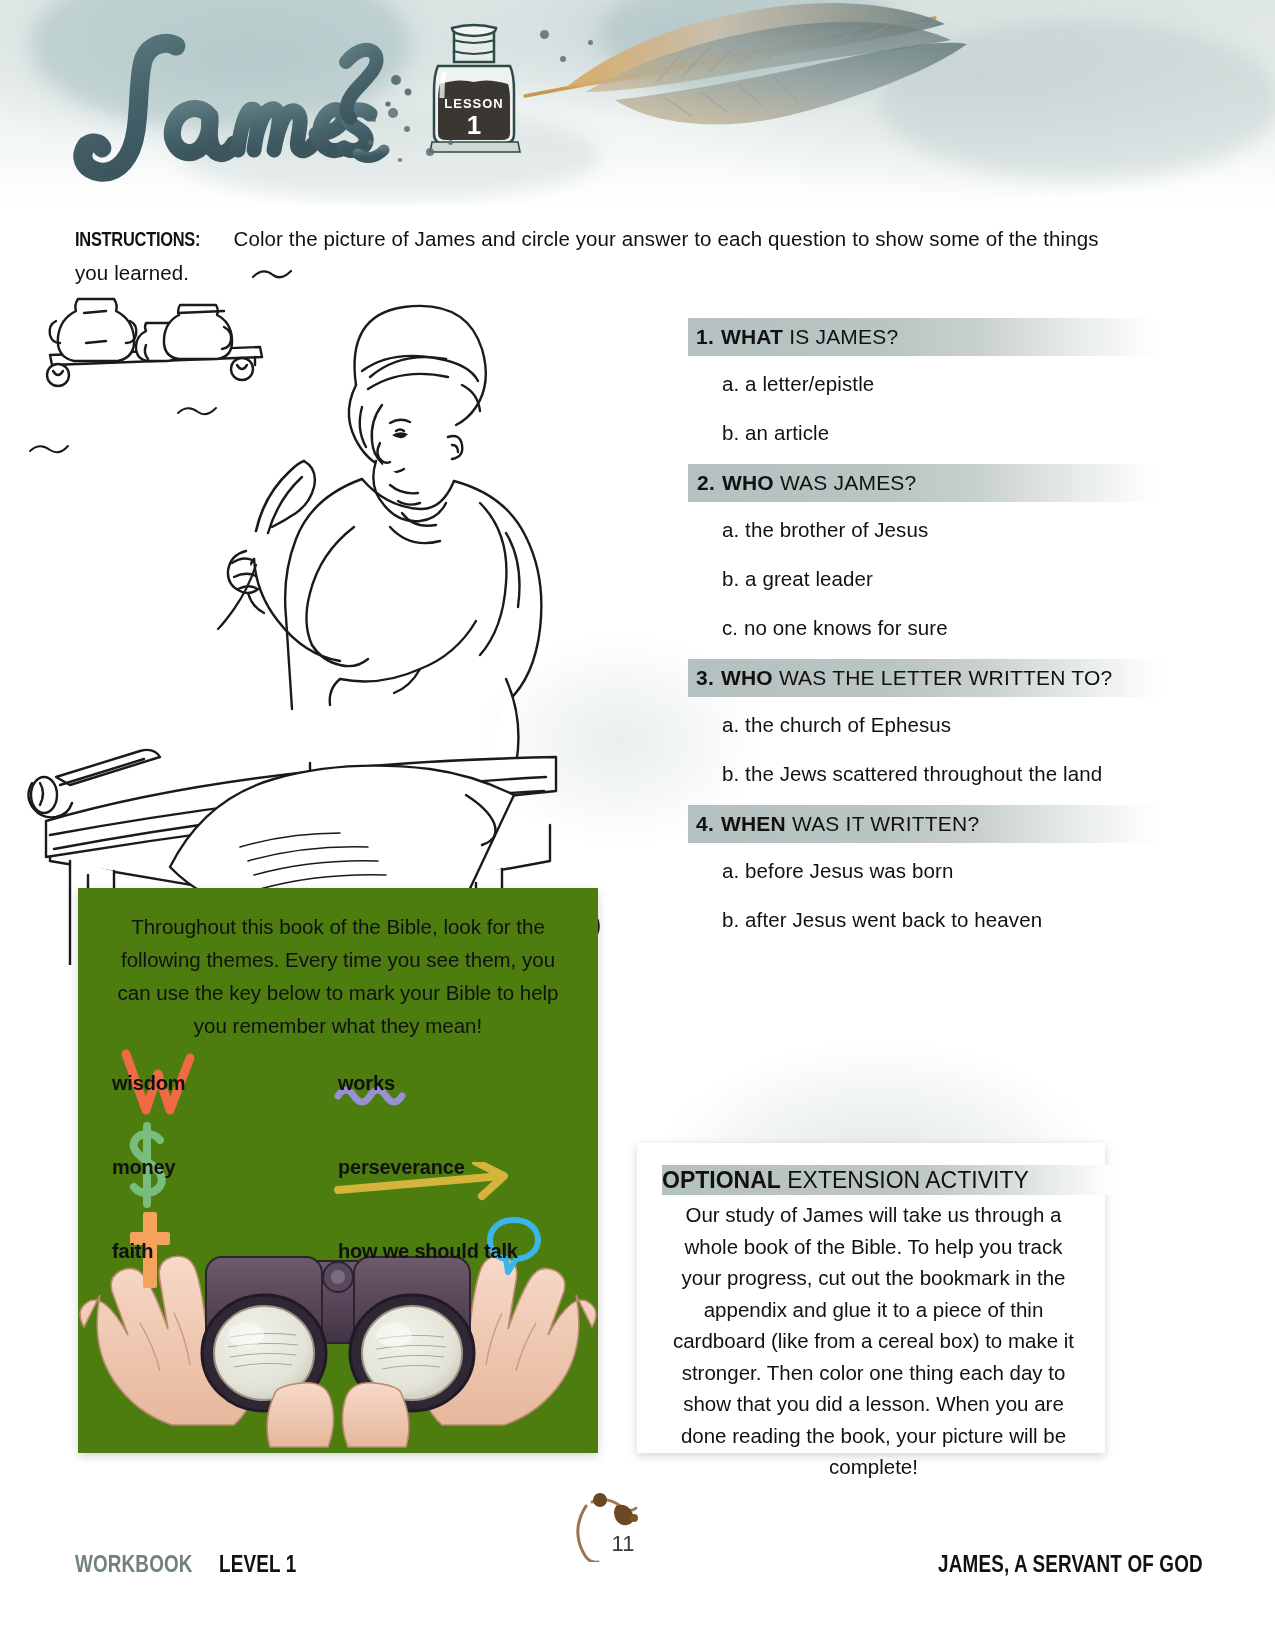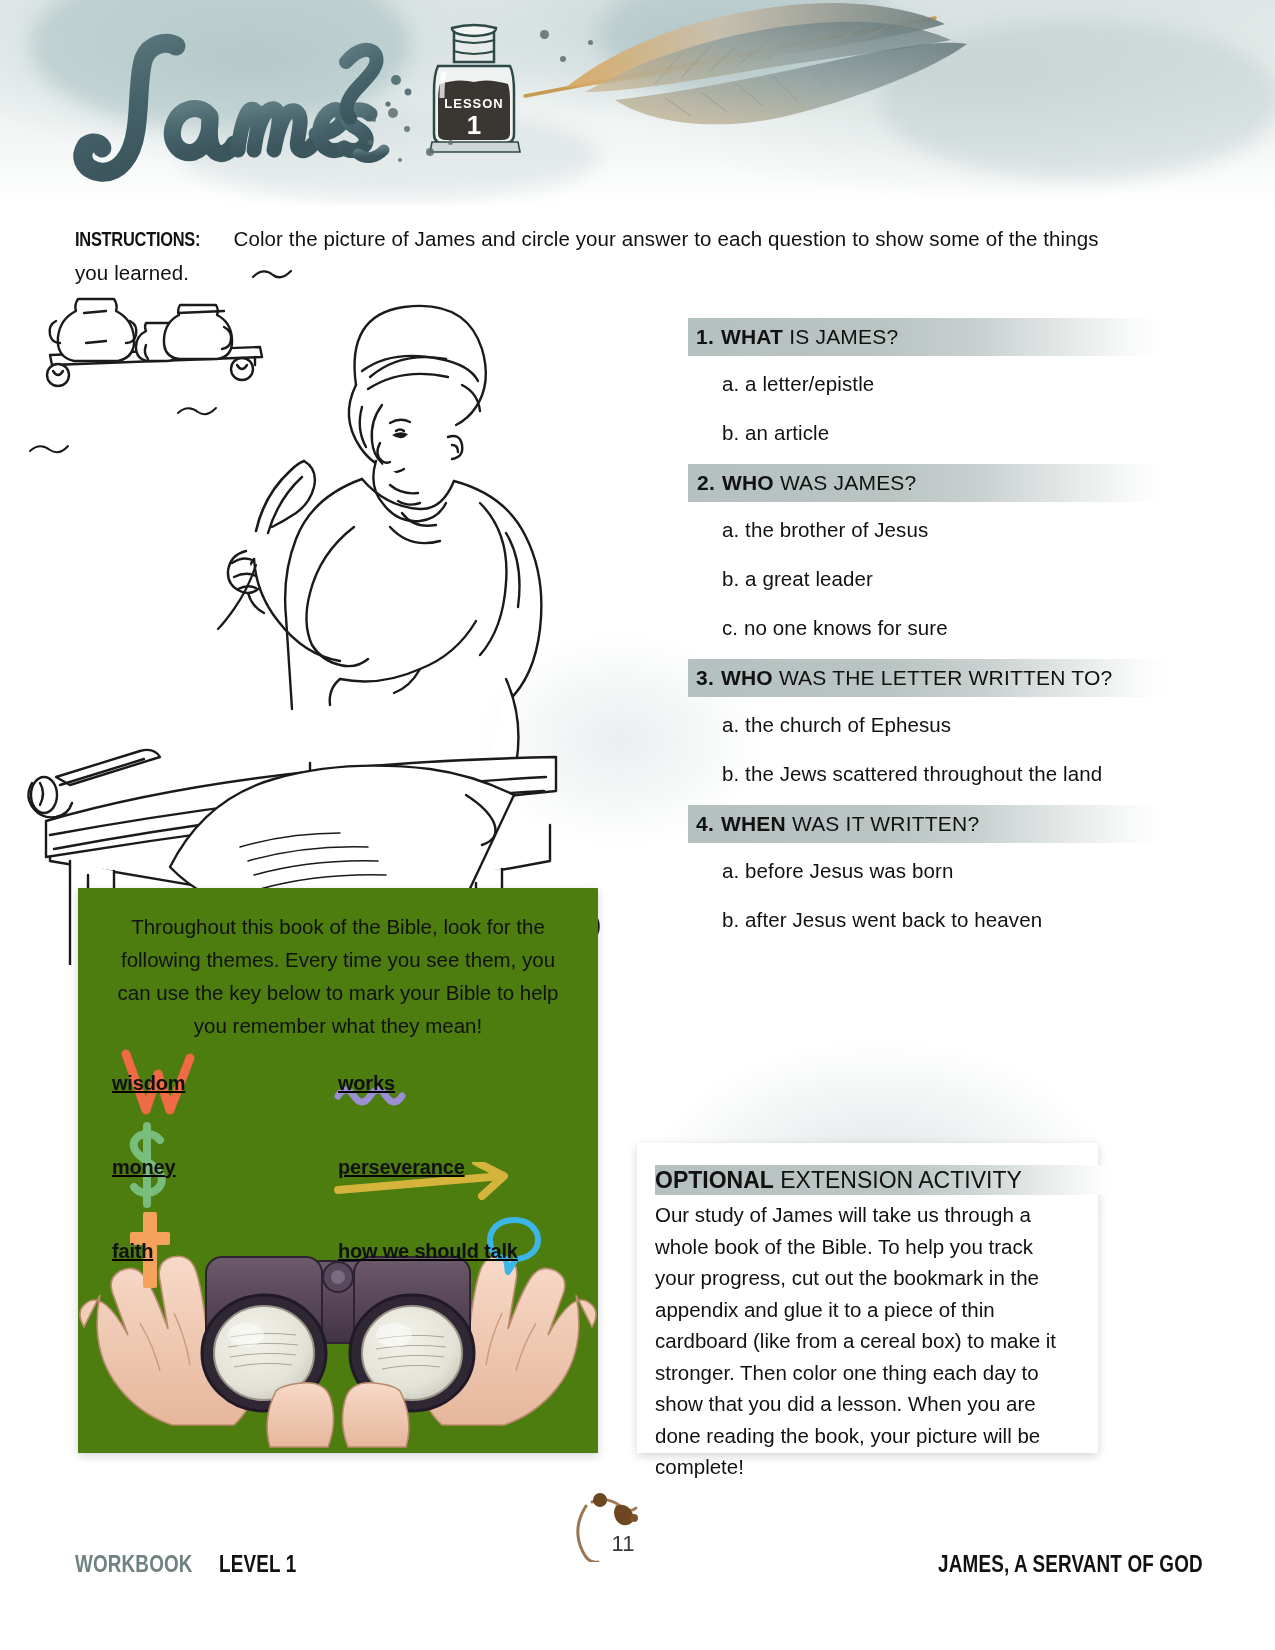--- a/index.html
+++ b/index.html
@@ -83,46 +83,46 @@
     overflow:hidden;
   }
   .themes-intro{
     padding:22px 26px 0 26px;text-align:center;
     font-size:20.5px;line-height:33px;color:#111;
   }
   .themes-grid{
     position:relative;margin-top:18px;padding:0 34px;
     display:grid;grid-template-columns:1fr 1fr;row-gap:38px;
   }
-  .theme-item{position:relative;height:46px;display:flex;align-items:center;text-decoration:underline;}
+  .theme-item{position:relative;height:46px;display:flex;align-items:center;}
   .theme-label{
     font-size:20px;font-weight:bold;color:#111;letter-spacing:-.2px;
     position:relative;z-index:3;
   }
   .theme-mark{position:absolute;z-index:1;pointer-events:none;}
 
   .binoculars{
     position:absolute;left:0;bottom:0;width:520px;height:250px;
   }
   .binoculars svg{display:block;width:100%;height:100%;}
 
   
   .optional-box{
     position:absolute;left:637px;top:1143px;width:461px;height:310px;
-    background:#ffffff;box-shadow:0 3px 9px rgba(0,0,0,.17);
+    background:#ffffff;box-shadow:0 3px 9px rgba(0,0,0,.17);padding-left:7px;
   }
   .opt-bar{
     margin:22px 0 2px 18px;width:455px;height:30px;
     display:flex;align-items:center;
     background:linear-gradient(90deg,#b5c1c0 0%, #bcc6c5 55%, #d4dbda 75%, #f0f2f2 90%, #ffffff 100%);
   }
   .opt-bar .t{font-size:23px;color:#111;white-space:nowrap;}
   .opt-bar .t b{font-weight:bold;}
   .opt-body{
-    margin:4px 20px 0 18px;font-size:20.5px;line-height:31.5px;color:#111;
+    margin:4px 20px 0 18px;font-size:20.5px;line-height:31.5px;color:#111;text-align:center;
   }
 
   
   .footer{position:absolute;left:0;top:1545px;width:1275px;height:60px;}
   .footer-left{
     position:absolute;left:75px;top:6px;font-size:23px;font-weight:bold;
     letter-spacing:.2px;
   }
   .footer-left .wb{color:#6f8180;display:inline-block;transform:scaleX(.82);transform-origin:left center;}
   .footer-left .lv{color:#111;display:inline-block;transform:scaleX(.82);transform-origin:left center;margin-left:-6px;}

